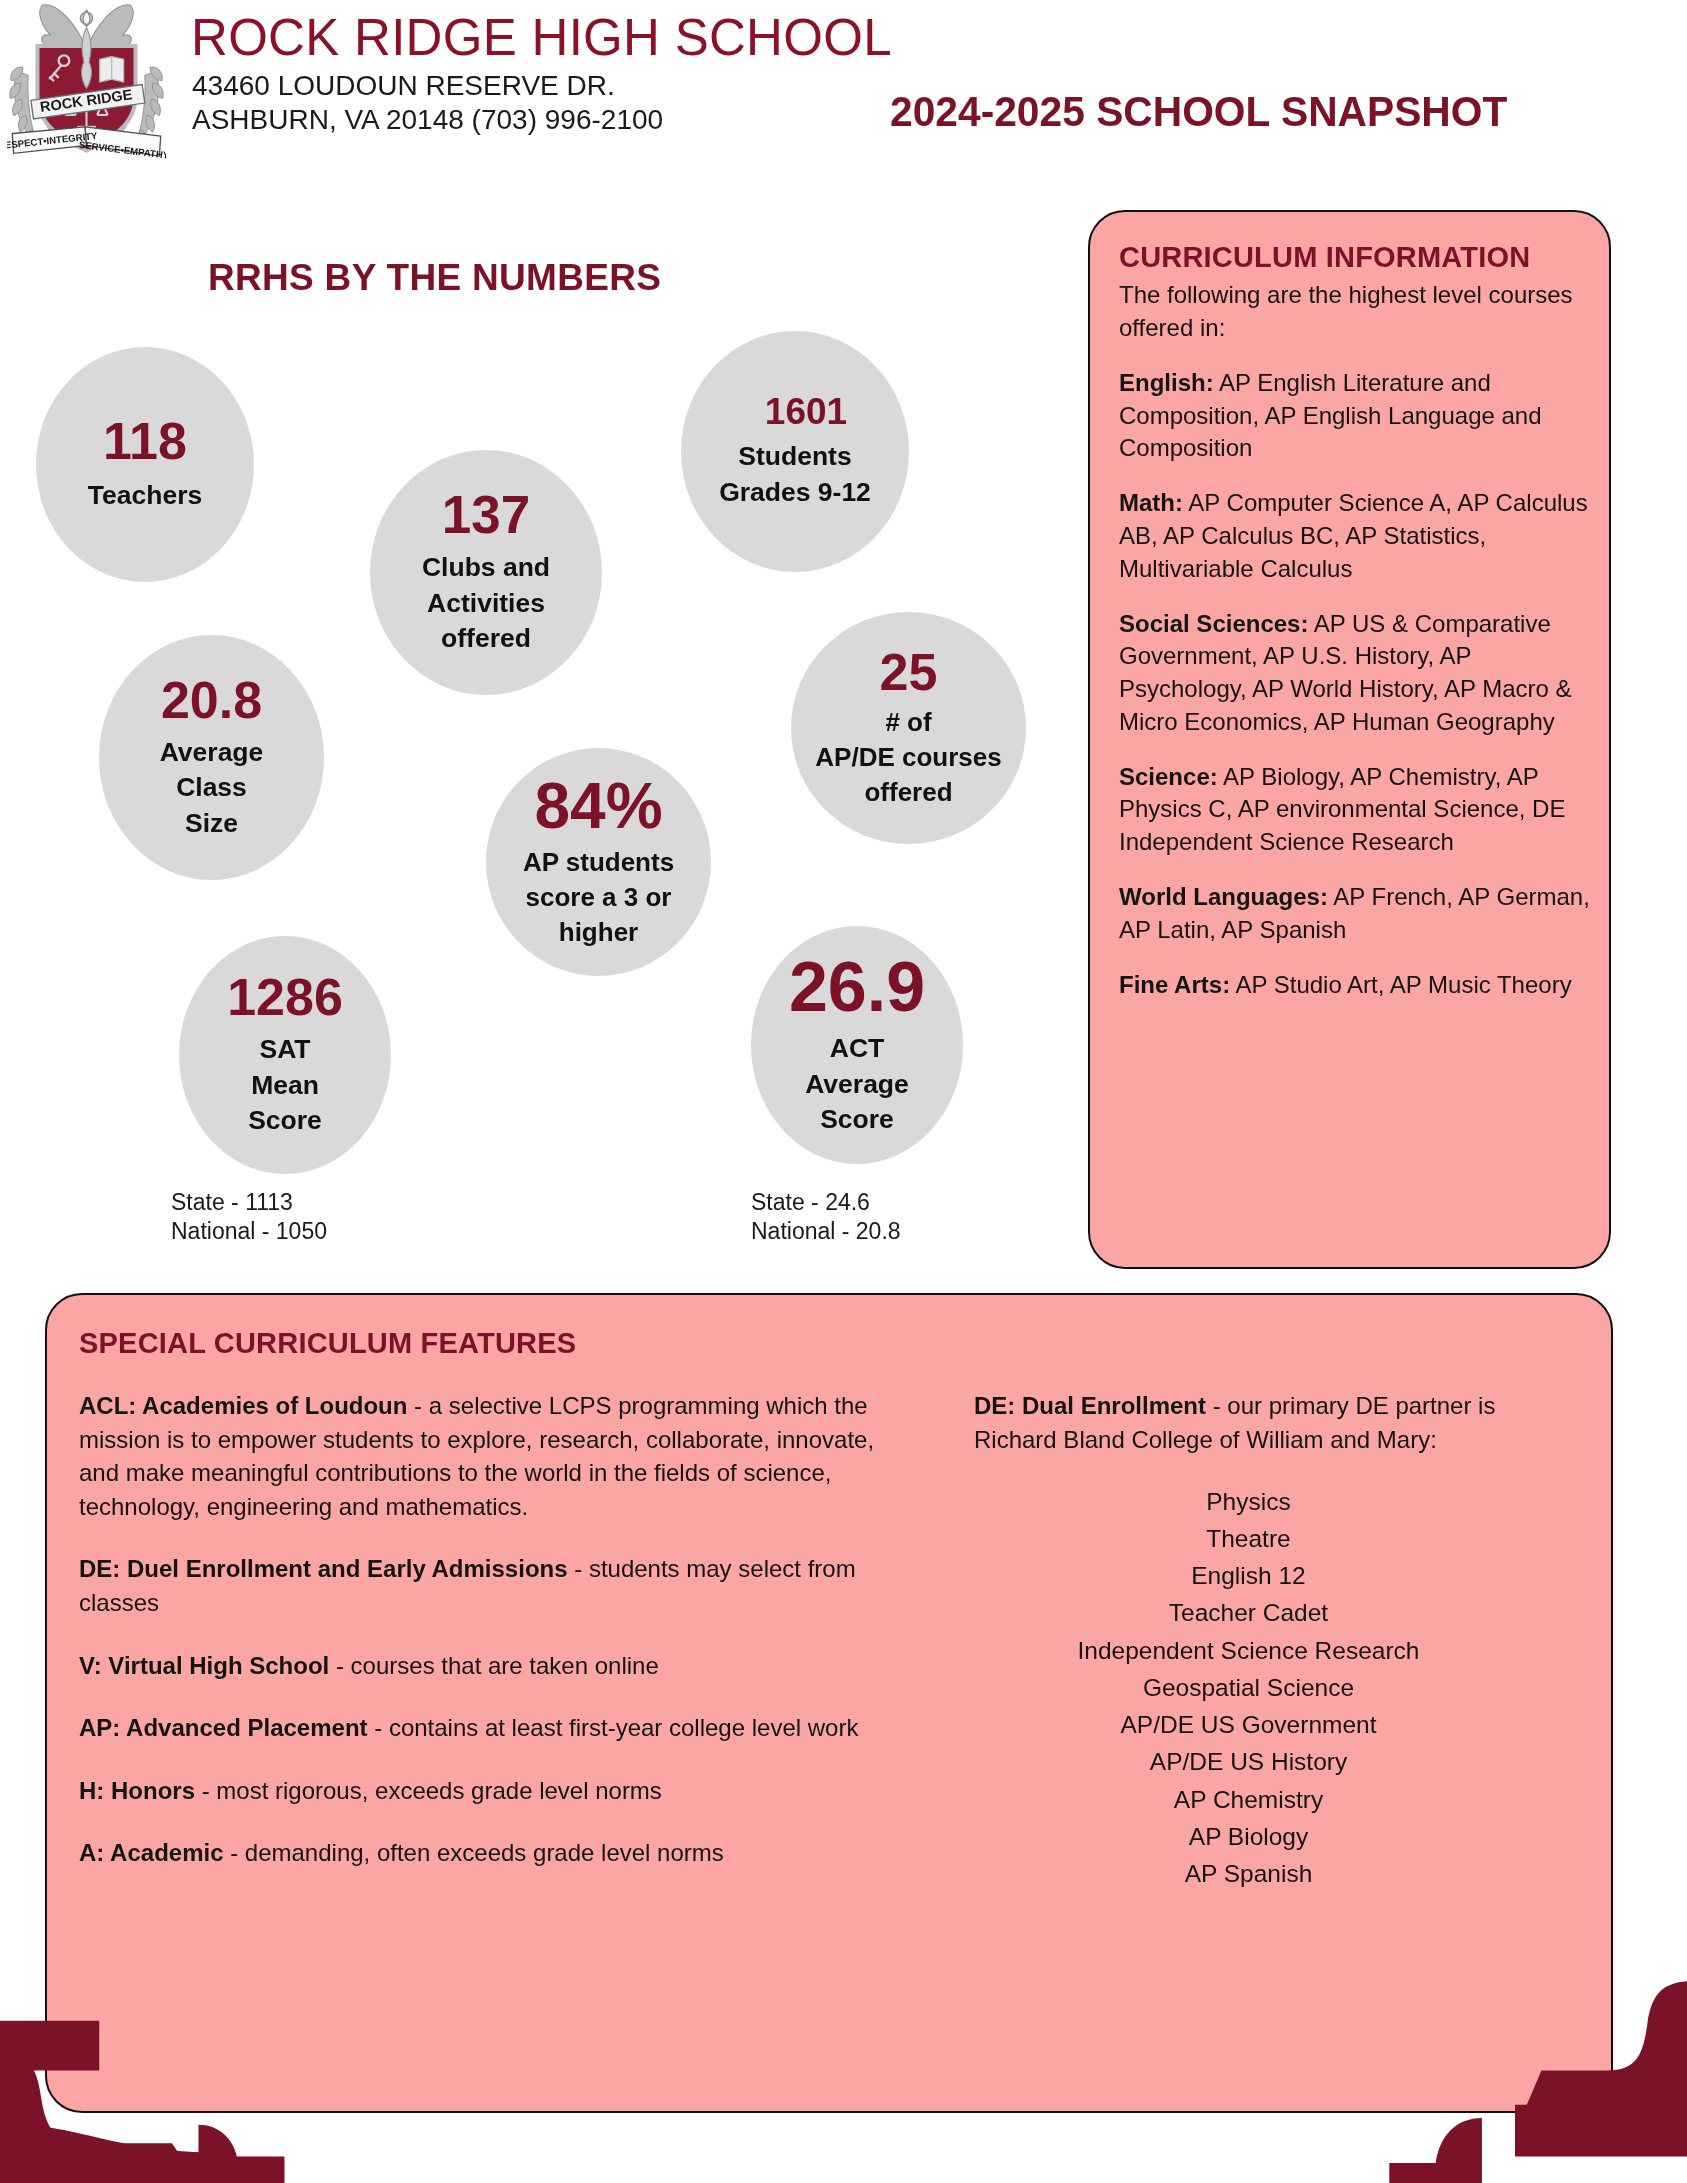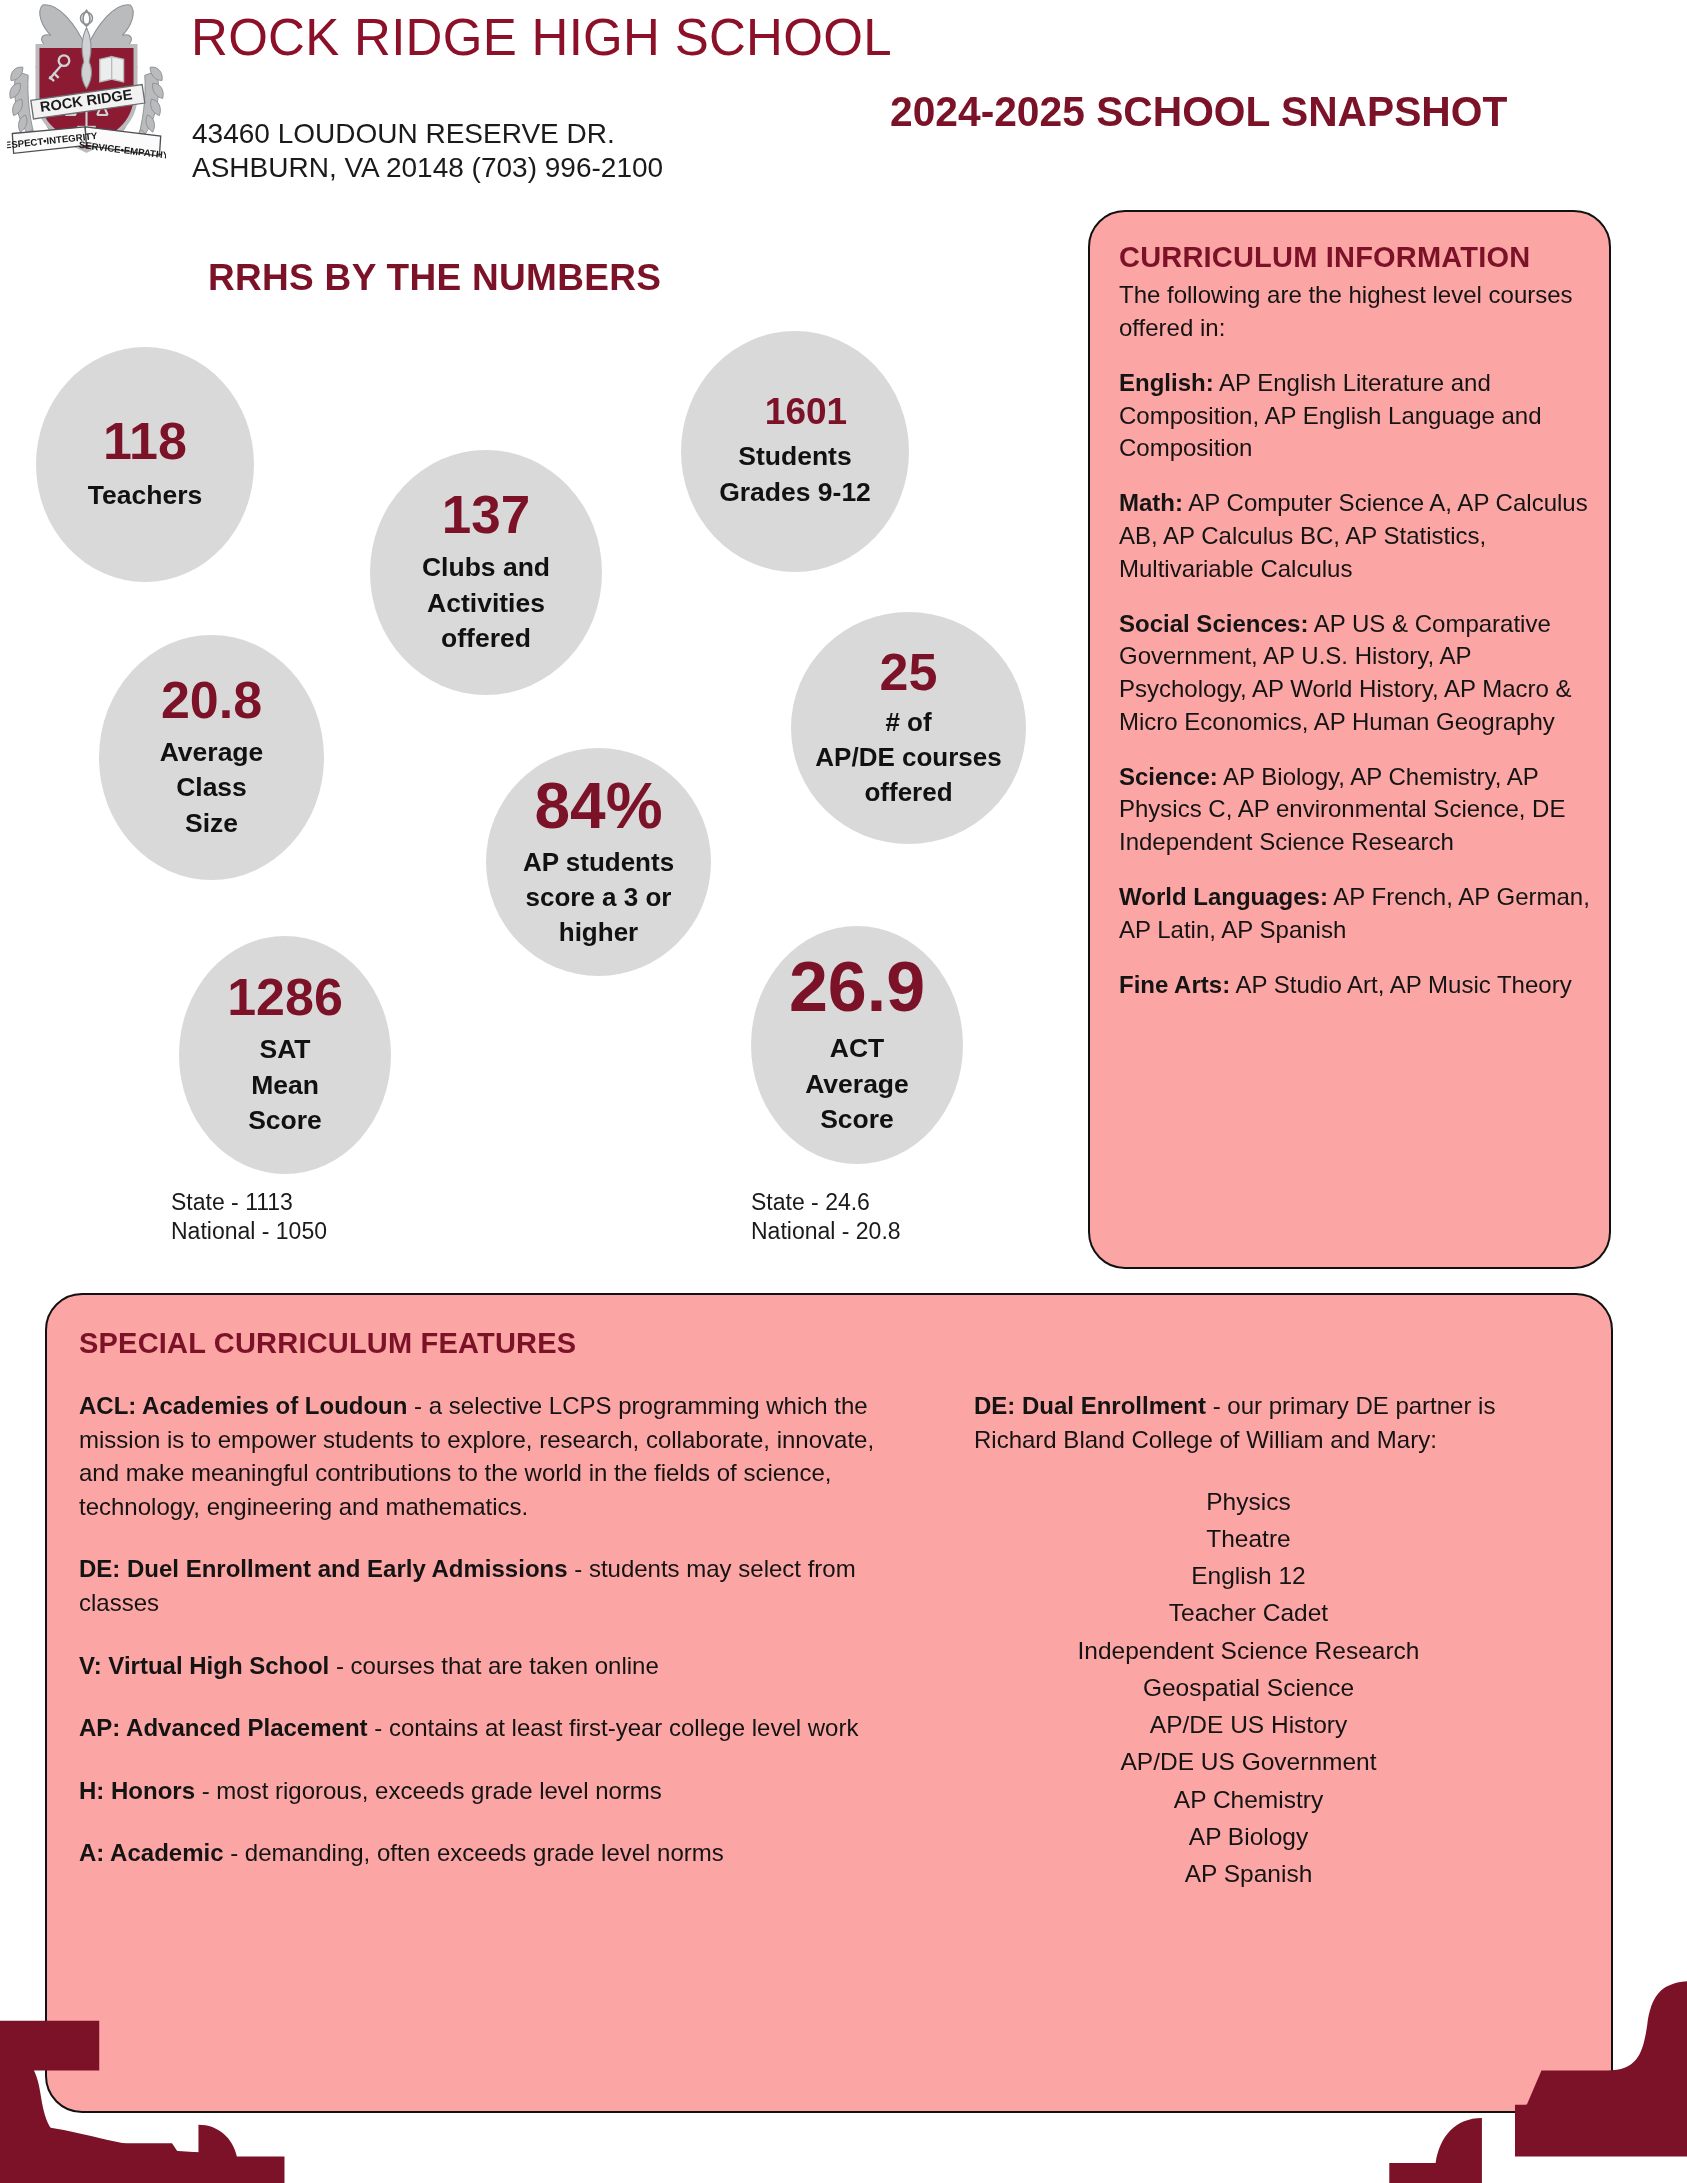--- a/index.html
+++ b/index.html
@@ -14,21 +14,20 @@
   .crest{position:absolute;left:6.6px;top:-2.6px;width:159px;height:169px;}
   .school-name{
     position:absolute;left:191px;top:8px;
     font-size:51px;font-weight:400;letter-spacing:0.3px;
     color:#8c1027;white-space:nowrap;
   }
   .addr{
     position:absolute;left:192px;top:69px;
     font-size:28px;line-height:1.22;color:#1a1a1a;font-weight:400;
     white-space:nowrap;
-    margin-top:48px;
   }
   .snapshot-title{
     position:absolute;left:890px;top:88px;
     font-size:42px;font-weight:bold;color:#7b1228;
     letter-spacing:0px;white-space:nowrap;
     font-stretch:condensed;
     transform:scaleX(0.97);transform-origin:left center;
   }
   
   .numbers-title{
@@ -290,22 +289,22 @@
           <b>DE: Dual Enrollment</b><span> - our primary DE partner is Richard Bland College of William and Mary:</span>
         </p>
       </div>
       <div class="de-list">
         <div>Physics</div>
         <div>Theatre</div>
         <div>English 12</div>
         <div>Teacher Cadet</div>
         <div>Independent Science Research</div>
         <div>Geospatial Science</div>
+        <div>AP/DE US Government</div>
         <div>AP/DE US History</div>
-        <div>AP/DE US Government</div>
         <div>AP Chemistry</div>
         <div>AP Biology</div>
         <div>AP Spanish</div>
       </div>
     </div>
   </div>
 </div>
 
 <svg class="decor" viewBox="0 0 2550 420" width="1687" height="278">
   <g fill="#7b1228">

